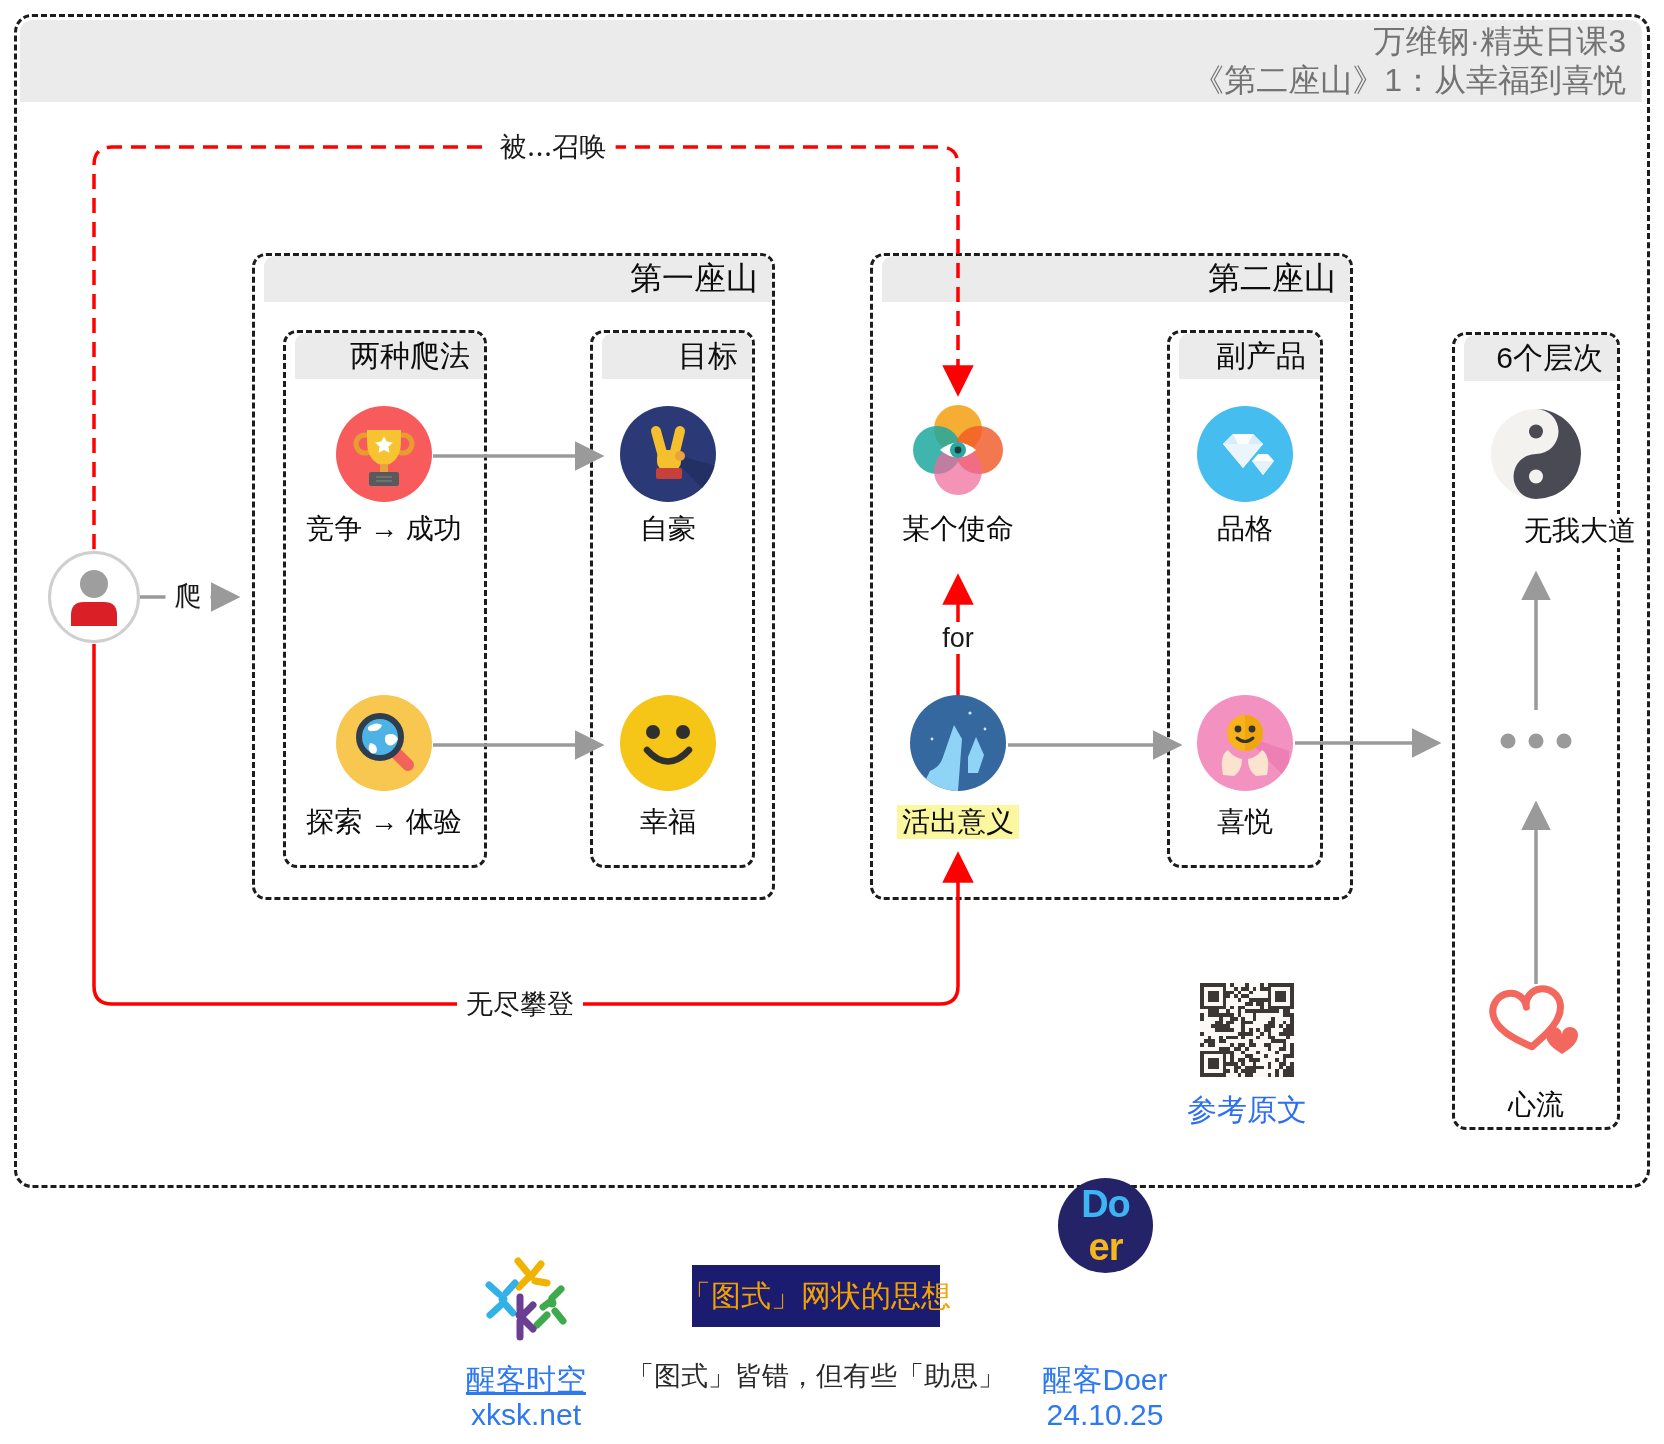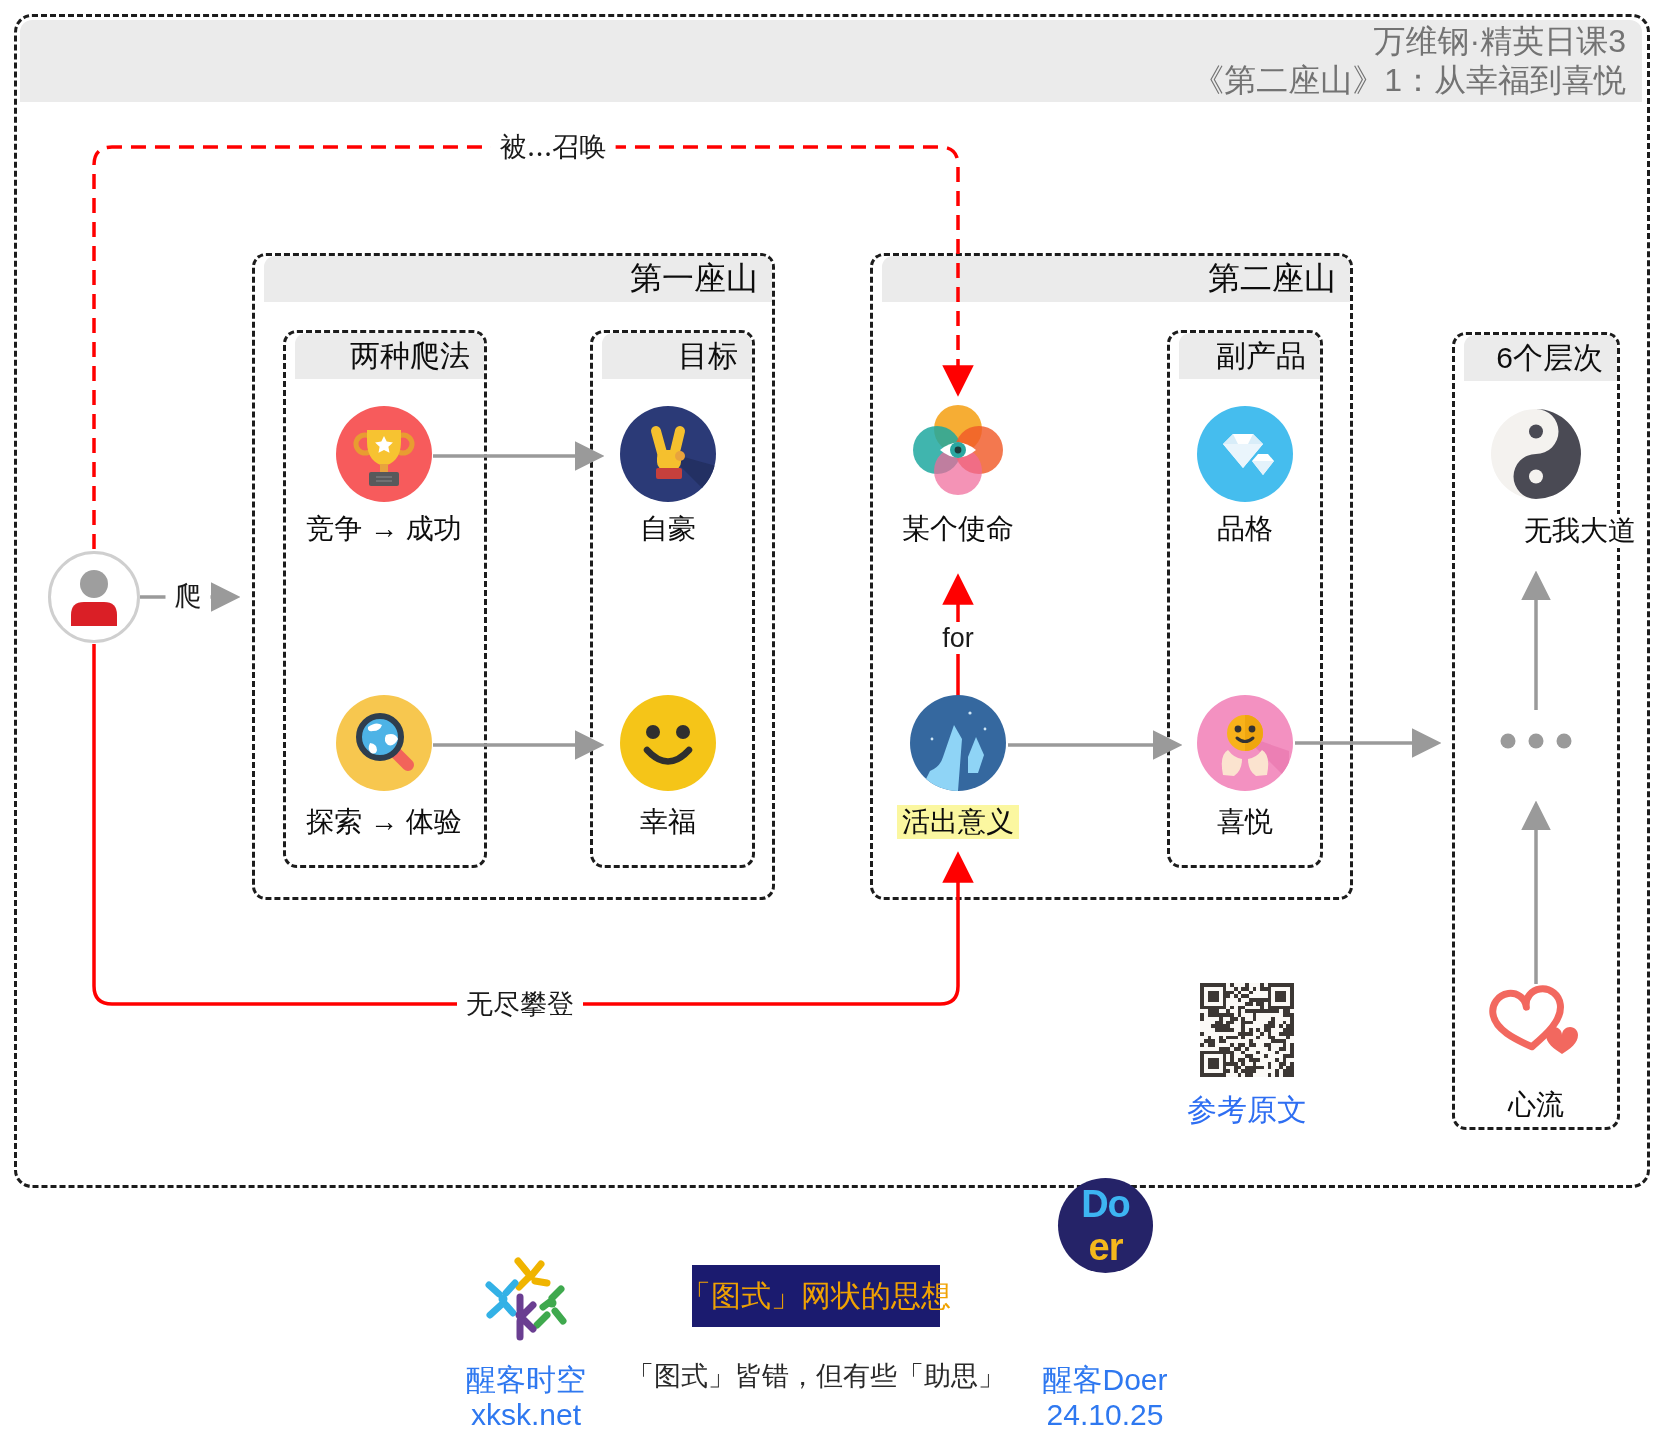--- a/index.html
+++ b/index.html
@@ -29,21 +29,21 @@
   svg.layer{position:absolute;left:0;top:0;pointer-events:none;}
   
   .person{position:absolute;left:48px;top:551px;width:92px;height:92px;border-radius:50%;
           background:#fff;border:3px solid #cfcfcf;box-sizing:border-box;}
   
   .qr{position:absolute;left:1200px;top:983px;width:94px;height:94px;background:#fbf9f6;}
   .ref-link{position:absolute;left:1247px;top:1090px;transform:translateX(-50%);
             font-size:30px;color:#2e6ef2;white-space:nowrap;}
   
   .xksk-logo{position:absolute;left:475px;top:1245px;width:102px;height:100px;}
-  .brand-cn{position:absolute;left:526px;top:1360px;transform:translateX(-50%);font-size:30px;color:#2e78f0;}
+  .brand-cn{position:absolute;left:526px;top:1360px;transform:translateX(-50%);font-size:30px;color:#2e78f0;text-decoration:underline;}
   .brand-site{position:absolute;left:526px;top:1398px;transform:translateX(-50%);font-size:30px;color:#2e78f0;}
   .badge{position:absolute;left:692px;top:1265px;width:248px;height:62px;background:#1b1b6f;
          display:flex;align-items:center;justify-content:center;font-size:30px;color:#f0a202;white-space:nowrap;}
   .slogan{position:absolute;left:816px;top:1358px;transform:translateX(-50%);font-size:27px;color:#2a2a2a;
           font-family:"DejaVu Serif","Liberation Serif",serif;white-space:nowrap;}
   .doer-logo{position:absolute;left:1058px;top:1178px;width:95px;height:95px;border-radius:50%;
              background:#252368;display:flex;align-items:center;justify-content:center;
              font-size:38px;font-weight:bold;letter-spacing:-1px;flex-direction:column;}
   .doer-logo .p1{color:#3db5f2;} .doer-logo .p2{color:#f5b81c;}
   .doer-cn{position:absolute;left:1105px;top:1360px;transform:translateX(-50%);font-size:30px;color:#2e78f0;}

